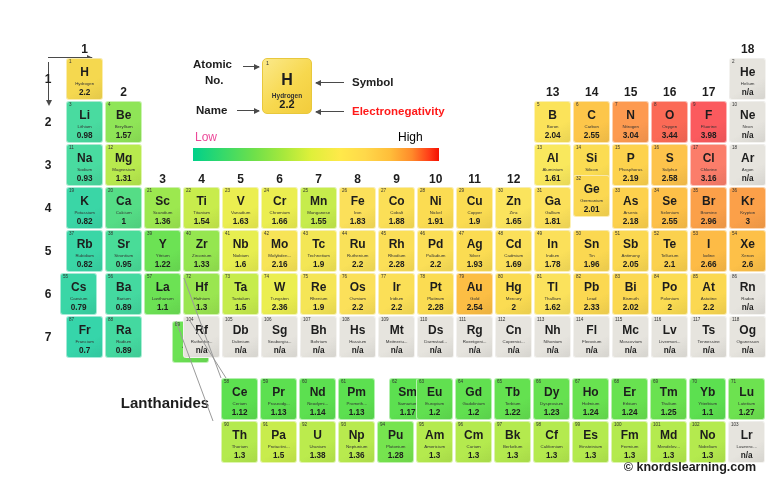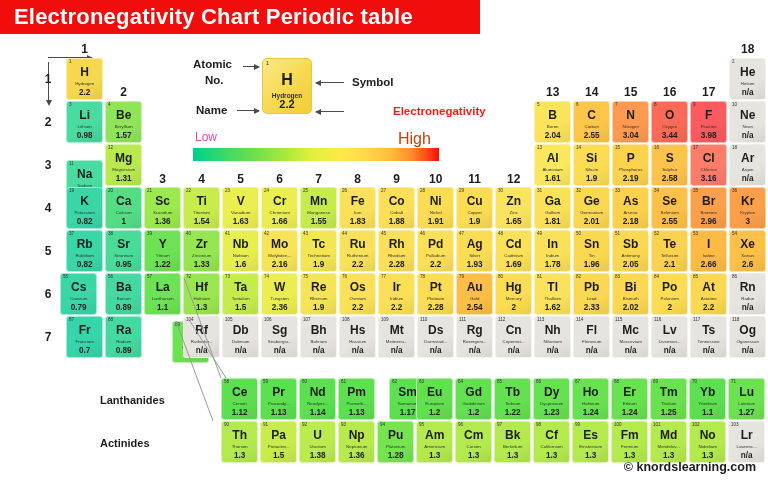--- a/index.html
+++ b/index.html
@@ -52,61 +52,61 @@
     line-height:9px;
   }
 
   
   .plabel{position:absolute;font-size:12px;font-weight:bold;color:#1d1d1d;
           width:16px;text-align:center;}
   .glabel{position:absolute;font-size:12px;font-weight:bold;color:#1d1d1d;
           width:37.4px;text-align:center;}
 
   
-  .serieslabel{position:absolute;font-size:11px;font-weight:bold;color:#1d1d1d;
-                text-align:left;width:130px;}
+  .serieslabel{position:absolute;font-size:15px;font-weight:bold;color:#1d1d1d;
+                text-align:center;width:130px;}
 
   
   #key-cell{
     position:absolute;left:262px;top:58px;width:48px;height:54px;
     border-radius:5px;
     background:linear-gradient(135deg,#fbe98a 0%,#f7d84e 55%,#f2cc3c 100%);
     border:1px solid #e8c83c;
   }
   #key-cell .k-num{position:absolute;left:3px;top:1px;font-size:5.5px;color:#333;}
   #key-cell .k-sym{position:absolute;left:0;right:0;top:12px;text-align:center;
                    font-size:16px;font-weight:bold;color:#1d1d1d;}
   #key-cell .k-nam{position:absolute;left:0;right:0;top:33px;text-align:center;
                    font-size:6.5px;font-weight:bold;color:#333;}
   #key-cell .k-en{position:absolute;left:0;right:0;bottom:3px;text-align:center;
                   font-size:11px;font-weight:bold;color:#1d1d1d;}
 
   .keytext{position:absolute;font-size:11.5px;font-weight:bold;color:#1d1d1d;}
-  .keytext.red{color:#ff1a1a;margin-left:41px;}
+  .keytext.red{color:#ff1a1a;}
 
   .arrow{position:absolute;height:1px;background:#4a4a4a;}
   .arrow:after{
     content:"";position:absolute;right:-1px;top:-2.5px;
     border-left:6px solid #4a4a4a;
     border-top:3px solid transparent;border-bottom:3px solid transparent;
   }
   .arrow.left:after{
     right:auto;left:-1px;
     border-left:none;border-right:6px solid #4a4a4a;
   }
 
   
   #scale-bar{
     position:absolute;left:193px;top:148px;width:246px;height:13px;
     background:linear-gradient(90deg,#00d08a 0%,#35d96a 12%,#6fe04a 25%,
       #a8e83c 37%,#dff03a 48%,#ffe94a 60%,#ffd84a 70%,#ffbe3a 80%,
       #ff8a2a 89%,#ff3d18 96%,#f41000 100%);
   }
   #scale-low{position:absolute;left:195px;top:130px;font-size:12px;color:#ec4899;}
-  #scale-high{position:absolute;left:398px;top:130px;font-size:16px;color:#c2410c;}
+  #scale-high{position:absolute;left:398px;top:130px;font-size:12px;color:#000000;}
 
   
   #arr-h{position:absolute;left:48px;top:57px;width:44px;height:1px;background:#4a4a4a;}
   #arr-h:after{content:"";position:absolute;right:-1px;top:-2.5px;
     border-left:6px solid #4a4a4a;border-top:3px solid transparent;border-bottom:3px solid transparent;}
   #arr-v{position:absolute;left:48px;top:62px;width:1px;height:38px;background:#4a4a4a;}
   #arr-v:after{content:"";position:absolute;left:-2.5px;bottom:-6px;
     border-top:6px solid #4a4a4a;border-left:3px solid transparent;border-right:3px solid transparent;}
 
   
@@ -117,23 +117,20 @@
   #credit{
     position:absolute;right:12px;bottom:6px;
     font-size:12.5px;font-weight:bold;color:#1d1d1d;
   }
 </style>
 </head>
 <body>
 
 <div id="stage">
 
-  <div id="title-bar">
-    <span id="title-text">Electronegativity Chart Periodic table</span>
-  </div>
 
   <div id="arr-h"></div>
   <div id="arr-v"></div>
 
   <div id="key-cell">
     <span class="k-num">1</span>
     <span class="k-sym">H</span>
     <span class="k-nam">Hydrogen</span>
     <span class="k-en">2.2</span>
   </div>
@@ -236,21 +233,21 @@
         <span class="sym">F</span>
         <span class="nam">Fluorine</span>
         <span class="en">3.98</span>
       </div>
       <div class="cell" style="left: 729px; top: 101px; background: linear-gradient(150deg, rgb(230, 228, 222) 0%, rgb(230, 228, 222) 62%, rgba(0, 0, 0, 0.07) 100%), rgb(230, 228, 222);">
         <span class="num">10</span>
         <span class="sym">Ne</span>
         <span class="nam">Neon</span>
         <span class="en">n/a</span>
       </div>
-      <div class="cell" style="left: 66px; top: 160px; background: linear-gradient(150deg, rgb(73, 219, 160) 0%, rgb(73, 219, 160) 62%, rgba(0, 0, 0, 0.07) 100%), rgb(73, 219, 160);">
+      <div class="cell" style="left: 66px; top: 144px; background: linear-gradient(150deg, rgb(73, 219, 160) 0%, rgb(73, 219, 160) 62%, rgba(0, 0, 0, 0.07) 100%), rgb(73, 219, 160);">
         <span class="num">11</span>
         <span class="sym">Na</span>
         <span class="nam">Sodium</span>
         <span class="en">0.93</span>
       </div>
       <div class="cell" style="left: 105px; top: 144px; background: linear-gradient(150deg, rgb(184, 234, 78) 0%, rgb(184, 234, 78) 62%, rgba(0, 0, 0, 0.07) 100%), rgb(184, 234, 78);">
         <span class="num">12</span>
         <span class="sym">Mg</span>
         <span class="nam">Magnesium</span>
         <span class="en">1.31</span>
@@ -362,21 +359,21 @@
         <span class="sym">Zn</span>
         <span class="nam">Zinc</span>
         <span class="en">1.65</span>
       </div>
       <div class="cell" style="left: 534px; top: 187px; background: linear-gradient(150deg, rgb(251, 224, 90) 0%, rgb(251, 224, 90) 62%, rgba(0, 0, 0, 0.07) 100%), rgb(251, 224, 90);">
         <span class="num">31</span>
         <span class="sym">Ga</span>
         <span class="nam">Gallium</span>
         <span class="en">1.81</span>
       </div>
-      <div class="cell" style="left: 573px; top: 187px; background: linear-gradient(150deg, rgb(251, 216, 81) 0%, rgb(251, 216, 81) 62%, rgba(0, 0, 0, 0.07) 100%), rgb(251, 216, 81);">
+      <div class="cell" style="left: 573px; top: 175px; background: linear-gradient(150deg, rgb(251, 216, 81) 0%, rgb(251, 216, 81) 62%, rgba(0, 0, 0, 0.07) 100%), rgb(251, 216, 81);">
         <span class="num">32</span>
         <span class="sym">Ge</span>
         <span class="nam">Germanium</span>
         <span class="en">2.01</span>
       </div>
       <div class="cell" style="left: 612px; top: 187px; background: linear-gradient(150deg, rgb(253, 209, 77) 0%, rgb(253, 209, 77) 62%, rgba(0, 0, 0, 0.07) 100%), rgb(253, 209, 77);">
         <span class="num">33</span>
         <span class="sym">As</span>
         <span class="nam">Arsenic</span>
         <span class="en">2.18</span>
@@ -891,21 +888,20 @@
       </div>
       <div class="cell" style="left: 728px; top: 421px; background: linear-gradient(150deg, rgb(230, 228, 222) 0%, rgb(230, 228, 222) 62%, rgba(0, 0, 0, 0.07) 100%), rgb(230, 228, 222);">
         <span class="num">103</span>
         <span class="sym">Lr</span>
         <span class="nam">Lawrenc...</span>
         <span class="en">n/a</span>
       </div>
     </div>
 
   <div class="serieslabel" style="left:100px;top:394px;">Lanthanides</div>
-  <div class="serieslabel" style="left:100px;top:437px;">Actinides</div>
 
   <svg id="connectors">
     <line x1="184" y1="278" x2="221" y2="378" stroke="#9a9a9a" stroke-width="1"></line>
     <line x1="176" y1="321" x2="213" y2="421" stroke="#9a9a9a" stroke-width="1"></line>
     <line x1="190" y1="321" x2="226" y2="378" stroke="#9a9a9a" stroke-width="1"></line>
   </svg>
 
   <div id="credit">© knordslearning.com</div>
 </div>
 

